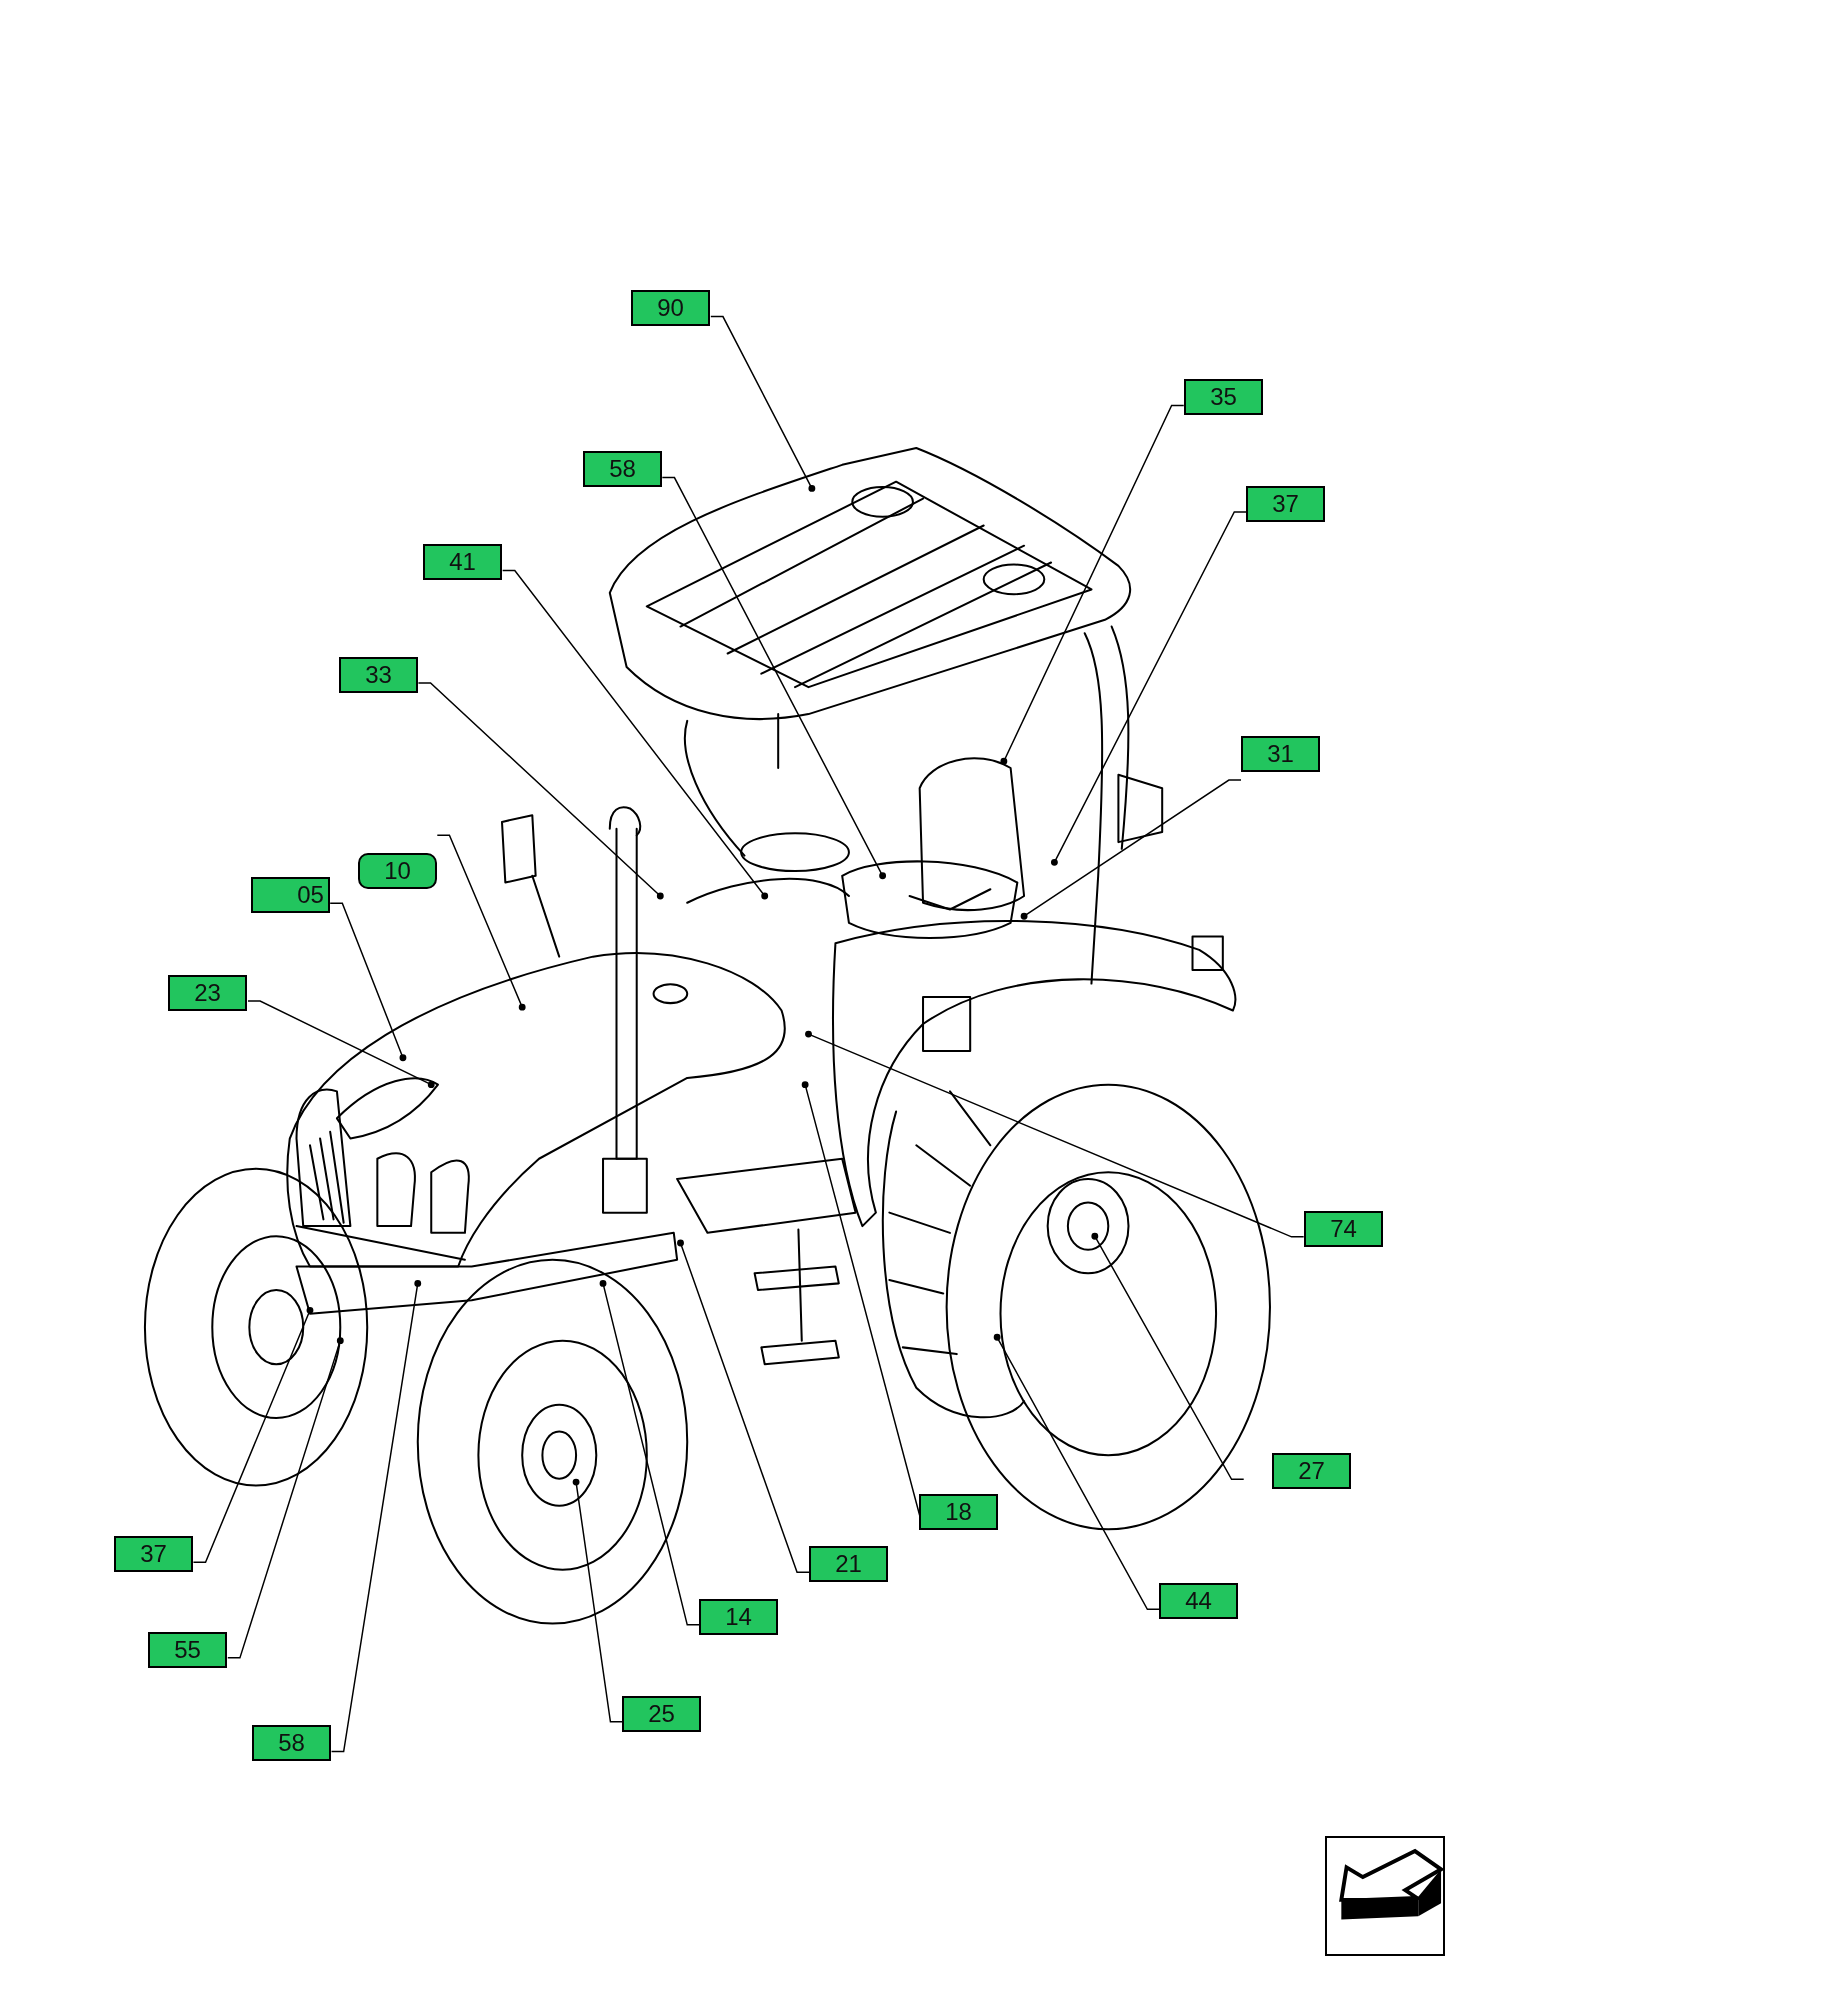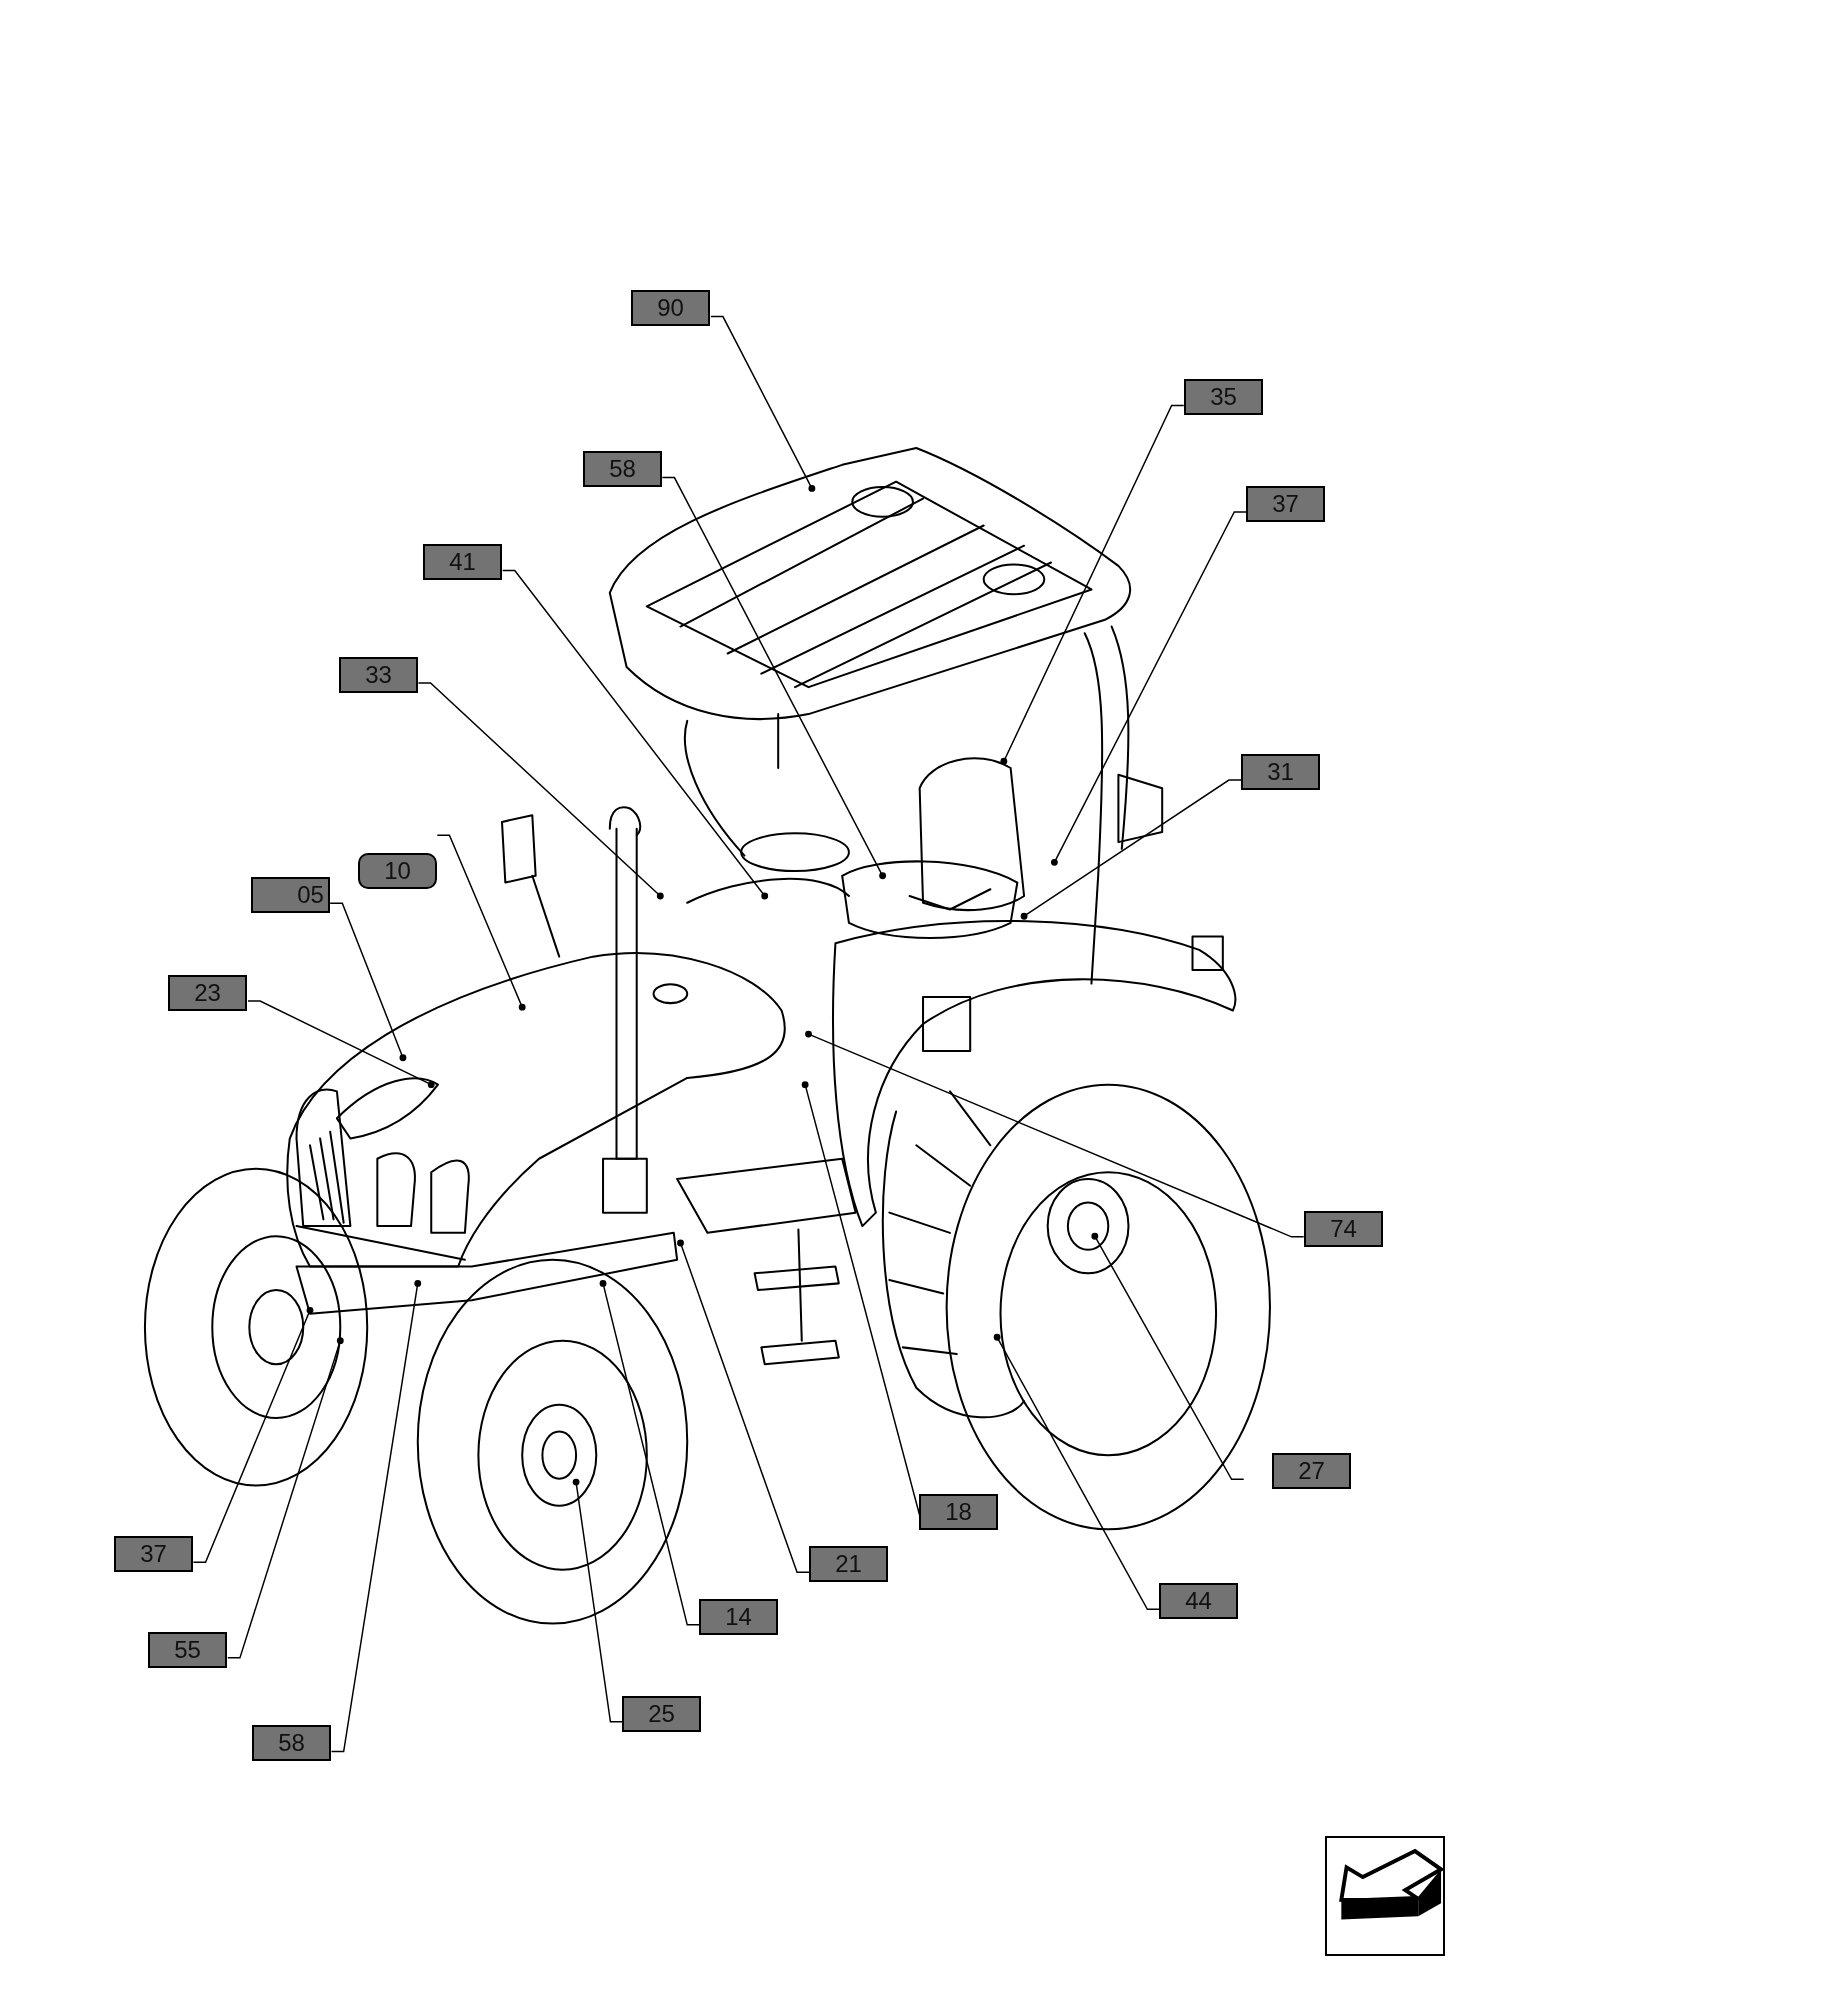--- a/index.html
+++ b/index.html
@@ -1,20 +1,20 @@
 <!DOCTYPE html>
 <html style="font-size:10.8px"><head>
 <meta charset="utf-8">
 <style>
   html, body { margin: 0; padding: 0; background: #ffffff; }
   body { width: 1840px; height: 2015px; position: relative; overflow: hidden;
          font-family: "Liberation Sans", sans-serif; }
   #drawing { position: absolute; left: 0; top: 0; width: 1840px; height: 2015px; }
   .callout { position: absolute; width: 79px; height: 36px; border: 2px solid #000;
-             background: #737373; box-sizing: border-box; display: flex; align-items: center;
+             background: #22c55e; box-sizing: border-box; display: flex; align-items: center;
              justify-content: center; font-size: 24px; color: #111; cursor: pointer; }
   .nav-arrow { position: absolute; left: 1325px; top: 1836px; width: 120px; height: 120px;
                border: 2.7px solid #000; box-sizing: border-box; background: #fff; cursor: pointer; }
   .nav-arrow svg { width: 100%; height: 100%; }
 </style>
 </head>
 <body>
 
 <svg id="drawing" viewBox="0 0 2731 2991" xmlns="http://www.w3.org/2000/svg">
   <g fill="none" stroke="#000" stroke-width="3" stroke-linejoin="round" stroke-linecap="round">
@@ -160,21 +160,21 @@
     </g>
 </svg>
 
 <div id="callouts">
     <div class="callout" style="left: 631px; top: 290px;">90</div>
     <div class="callout" style="left: 1184px; top: 379px;">35</div>
     <div class="callout" style="left: 583px; top: 451px;">58</div>
     <div class="callout" style="left: 1246px; top: 486px;">37</div>
     <div class="callout" style="left: 423px; top: 544px;">41</div>
     <div class="callout" style="left: 339px; top: 657px; text-align: right;">33</div>
-    <div class="callout" style="left: 1241px; top: 754px;">31</div>
+    <div class="callout" style="left: 1241px; top: 736px;">31</div>
     <div class="callout" style="left: 358px; top: 853px; border-radius: 10px;">10</div>
     <div class="callout" style="left: 251px; top: 877px; padding-left: 40px;">05</div>
     <div class="callout" style="left: 168px; top: 975px;">23</div>
     <div class="callout" style="left: 1304px; top: 1211px;">74</div>
     <div class="callout" style="left: 1244px; top: 1453px; margin-left: 28px;">27</div>
     <div class="callout" style="left: 919px; top: 1494px;">18</div>
     <div class="callout" style="left: 809px; top: 1546px;">21</div>
     <div class="callout" style="left: 1159px; top: 1583px;">44</div>
     <div class="callout" style="left: 699px; top: 1599px;">14</div>
     <div class="callout" style="left: 114px; top: 1536px;">37</div>

